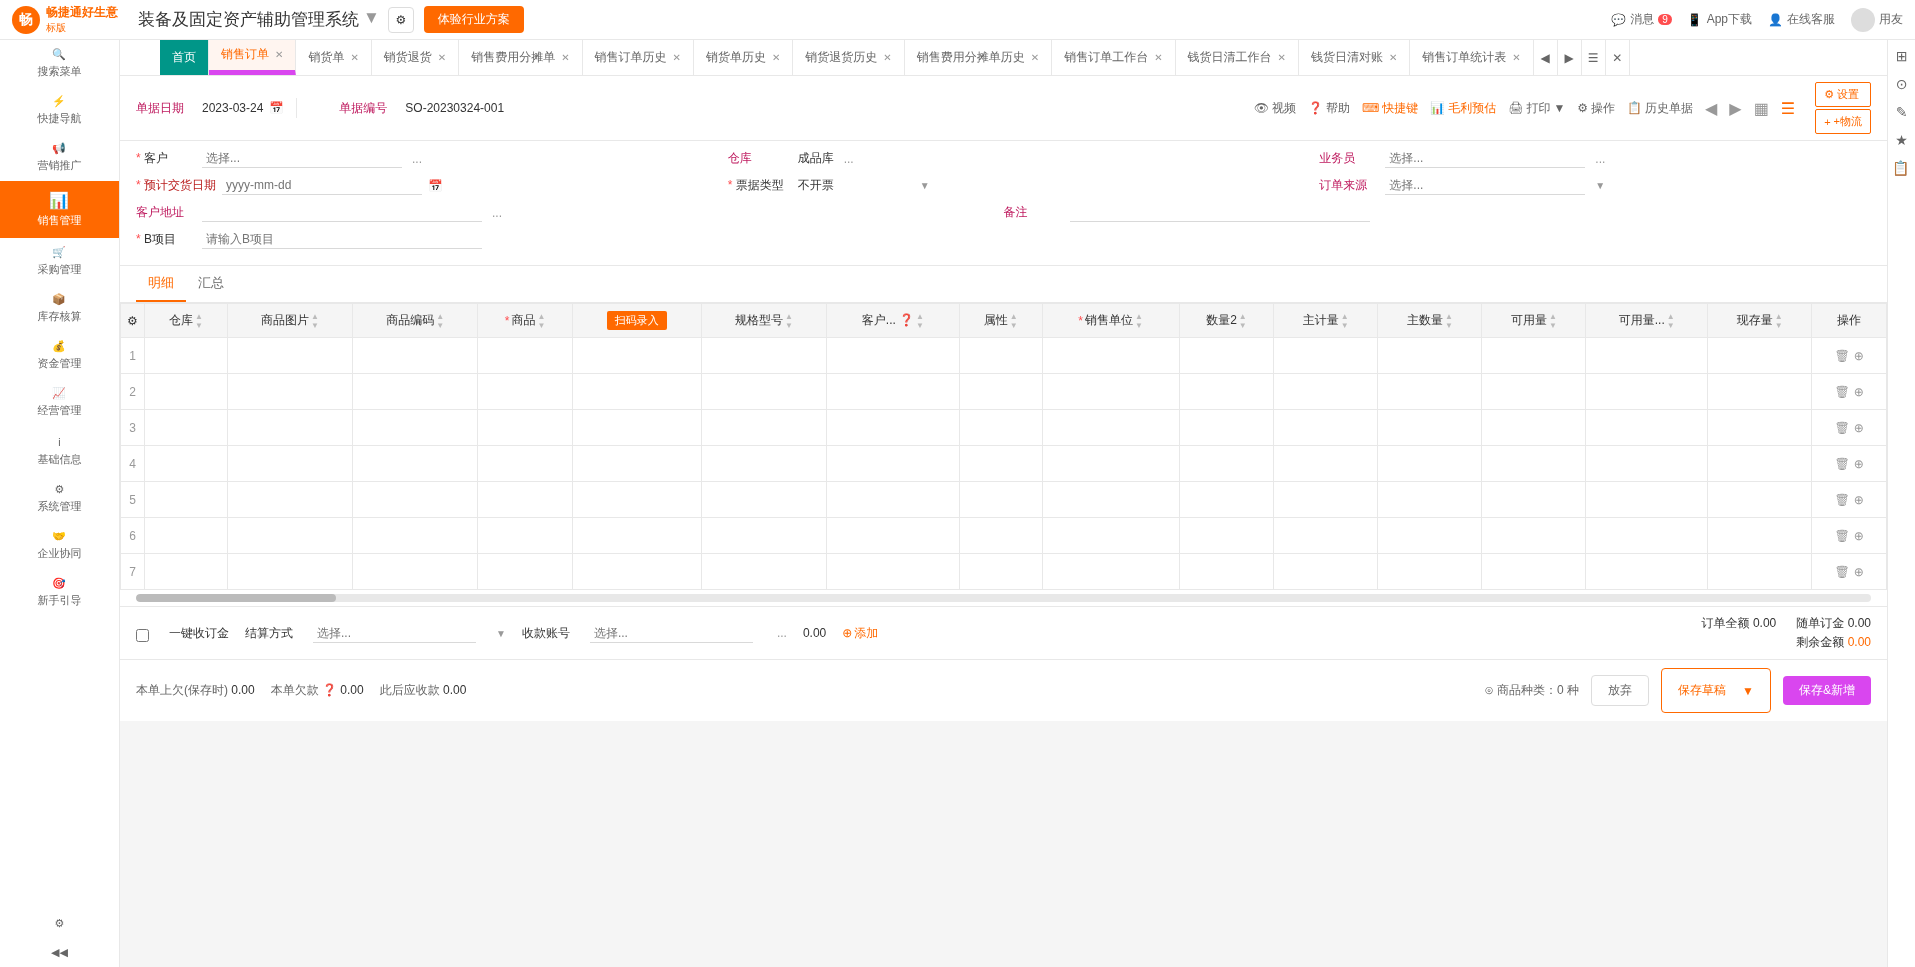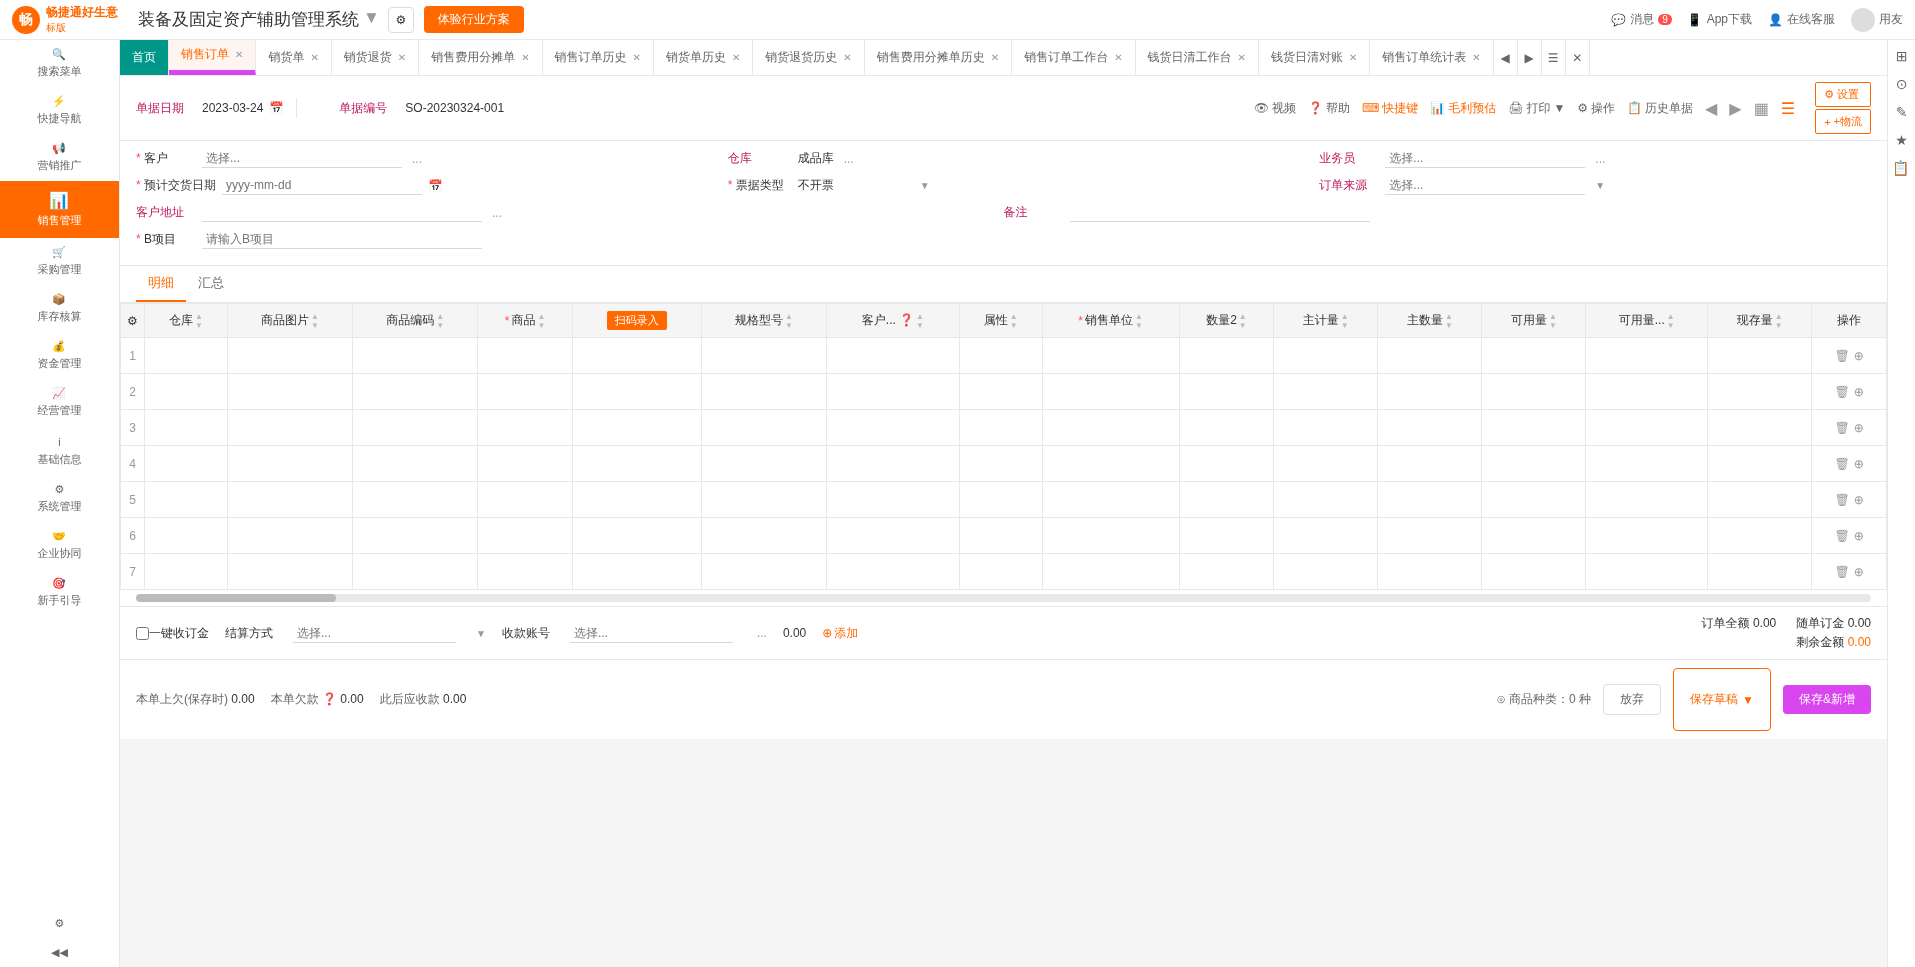--- a/index.html
+++ b/index.html
@@ -29,21 +29,21 @@
     
     .sidebar-item { display: flex; flex-direction: column; align-items: center; padding: 10px 0; cursor: pointer; color: #666; font-size: 11px; gap: 3px; }
     .sidebar-item.active { background: #ff6900; color: white; }
     .sidebar-item .s-icon { font-size: 16px; }
     .sidebar-bottom { margin-top: auto; }
     .sidebar-top-item { padding: 8px 0; display: flex; flex-direction: column; align-items: center; gap: 3px; cursor: pointer; color: #666; font-size: 11px; }
 
     
     .tab-item { padding: 0 12px; height: 36px; display: flex; align-items: center; gap: 4px; cursor: pointer; font-size: 12px; color: #666; white-space: nowrap; border-right: 1px solid #e8e8e8; flex-shrink: 0; }
     .tab-item.active { color: #ff6900; border-bottom: 6px solid #d946ef; background: #fff5f0; }
-    .tab-item.home { background: #009688; color: white; }
+    .tab-item.home { background: #009688; color: white; margin-left: 40px; }
     .tab-close { color: #999; font-size: 10px; cursor: pointer; margin-left: 2px; }
     .tab-nav-btn { width: 24px; height: 36px; display: flex; align-items: center; justify-content: center; cursor: pointer; color: #666; flex-shrink: 0; border-right: 1px solid #e8e8e8; }
     .form-row { display: flex; align-items: center; gap: 0; margin-bottom: 8px; }
     .form-field { display: flex; align-items: center; gap: 6px; flex: 1; }
     .form-label { color: #be185d; white-space: nowrap; min-width: 60px; }
     .form-input { border: none; border-bottom: 1px solid #d9d9d9; outline: none; padding: 2px 4px; min-width: 150px; color: #999; font-size: 12px; background: transparent; }
     .form-dots { color: #999; margin-left: 4px; }
     .action-btn { color: #666; cursor: pointer; display: flex; align-items: center; gap: 3px; font-size: 12px; }
     .action-btn.orange { color: #ff6900; }
     .side-btn { padding: 4px 8px; font-size: 11px; cursor: pointer; color: #666; border: 1px solid #ddd; border-radius: 2px; background: white; display: flex; align-items: center; gap: 3px; }
@@ -62,29 +62,29 @@
     .th-sort { display: flex; align-items: center; justify-content: center; gap: 2px; }
     .sort-arrows { display: flex; flex-direction: column; font-size: 8px; color: #bbb; }
 
     
     .summary-row td { background: #fff8f0; color: #333; font-weight: 500; }
     .summary-row .sum-val { color: #ff6900; }
 
     
     .bottom-section { background: white; padding: 8px 16px; border-top: 1px solid #e8e8e8; }
     .bottom-row { display: flex; align-items: center; gap: 16px; }
-    .checkbox-item { display: flex; align-items: center; gap: 0; cursor: pointer; }
+    .checkbox-item { display: flex; align-items: flex-end; gap: 20px; cursor: pointer; }
     .bottom-field { display: flex; align-items: center; gap: 20px; }
     .bottom-input { border: none; border-bottom: 1px solid #d9d9d9; outline: none; padding: 2px 4px; min-width: 80px; color: #999; font-size: 12px; background: transparent; }
     .add-btn { color: #ff6900; cursor: pointer; display: flex; align-items: center; gap: 2px; }
 
     
     .footer { background: white; padding: 8px 16px; border-top: 1px solid #e8e8e8; display: flex; align-items: center; font-size: 12px; color: #666; }
     .btn-abandon { border: 1px solid #ddd; background: white; padding: 6px 16px; border-radius: 4px; cursor: pointer; font-size: 12px; color: #666; }
-    .btn-save-draft { border: 1px solid #ff6900; background: white; padding: 22px 16px; border-radius: 4px; cursor: pointer; font-size: 12px; color: #ff6900; display: flex; align-items: center; gap: 4px; }
+    .btn-save-draft { border: 1px solid #ff6900; background: white; padding: 13px 16px; border-radius: 4px; cursor: pointer; font-size: 12px; color: #ff6900; display: flex; align-items: center; gap: 16px; }
     .btn-save-new { background: #d946ef; color: white; border: none; padding: 6px 16px; border-radius: 4px; cursor: pointer; font-size: 12px; }
     .scrollbar-track { height: 8px; background: #e8e8e8; border-radius: 4px; overflow: hidden; }
     .scrollbar-thumb { width: 200px; height: 8px; background: #bbb; border-radius: 4px; }
 
     
     .right-panel { width: 28px; background: white; border-left: 1px solid #e8e8e8; display: flex; flex-direction: column; align-items: center; padding: 4px 0; gap: 4px; flex-shrink: 0; }
     .right-panel-icon { width: 24px; height: 24px; display: flex; align-items: center; justify-content: center; cursor: pointer; color: #666; font-size: 14px; }
     .right-panel-icon.active { color: #ff6900; }
 
     .select-arrow { font-size: 10px; color: #999; }
@@ -307,21 +307,21 @@
             <div style="width:40px;"></div>
             <div class="form-field">
               <span class="form-label">业务员</span>
               <input class="form-input" type="text" placeholder="选择..." style="min-width: 200px;">
               <span class="form-dots">...</span>
             </div>
           </div>
 
           <div class="form-row" style="margin-bottom:8px;">
             <div class="form-field">
-              <span class="form-label" style="color:#ff4d4f;">* <span style="color:#404040;">预计交货日期</span></span>
+              <span class="form-label" style="color:#ff4d4f;">* <span style="color:#b91c1c;">预计交货日期</span></span>
               <input class="form-input" type="text" placeholder="yyyy-mm-dd" style="min-width: 200px;">
               <span class="date-icon">📅</span>
             </div>
             <div style="width:40px;"></div>
             <div class="form-field">
               <span class="form-label" style="color:#ff4d4f;">* <span style="color:#333;">票据类型</span></span>
               <span style="color:#333;margin-left:4px;">不开票</span>
               <span class="select-arrow" style="margin-left:80px;">▼</span>
             </div>
             <div style="width:40px;"></div>

